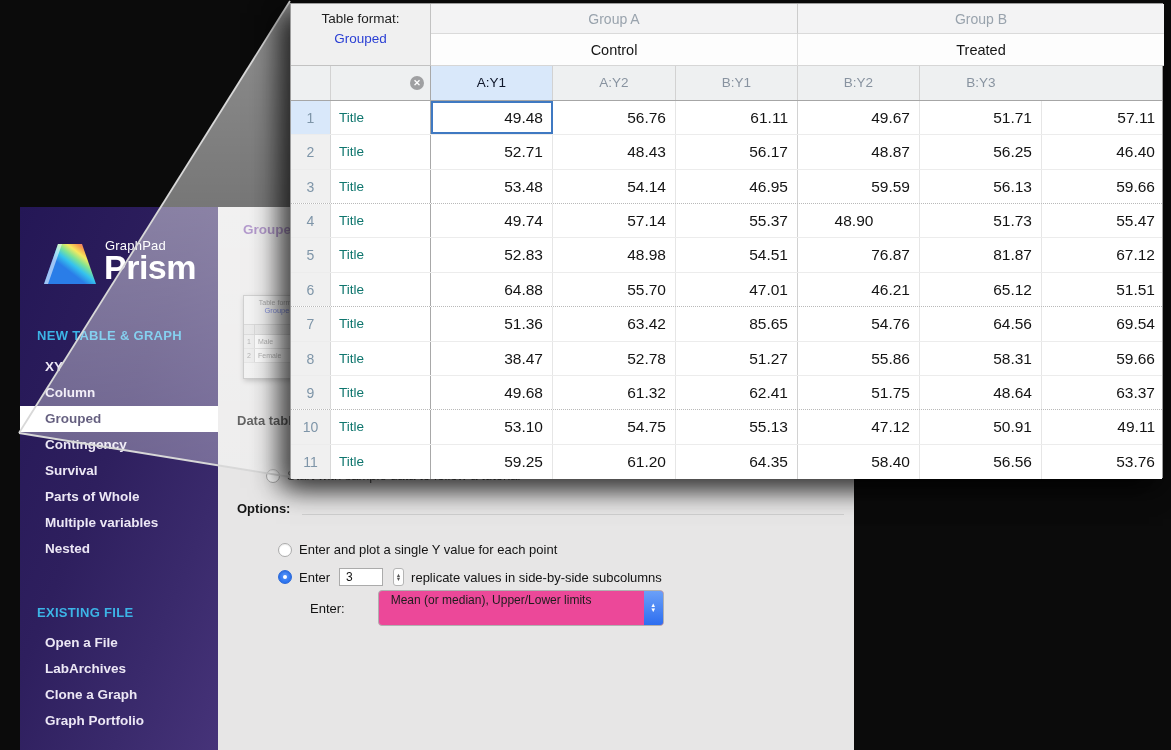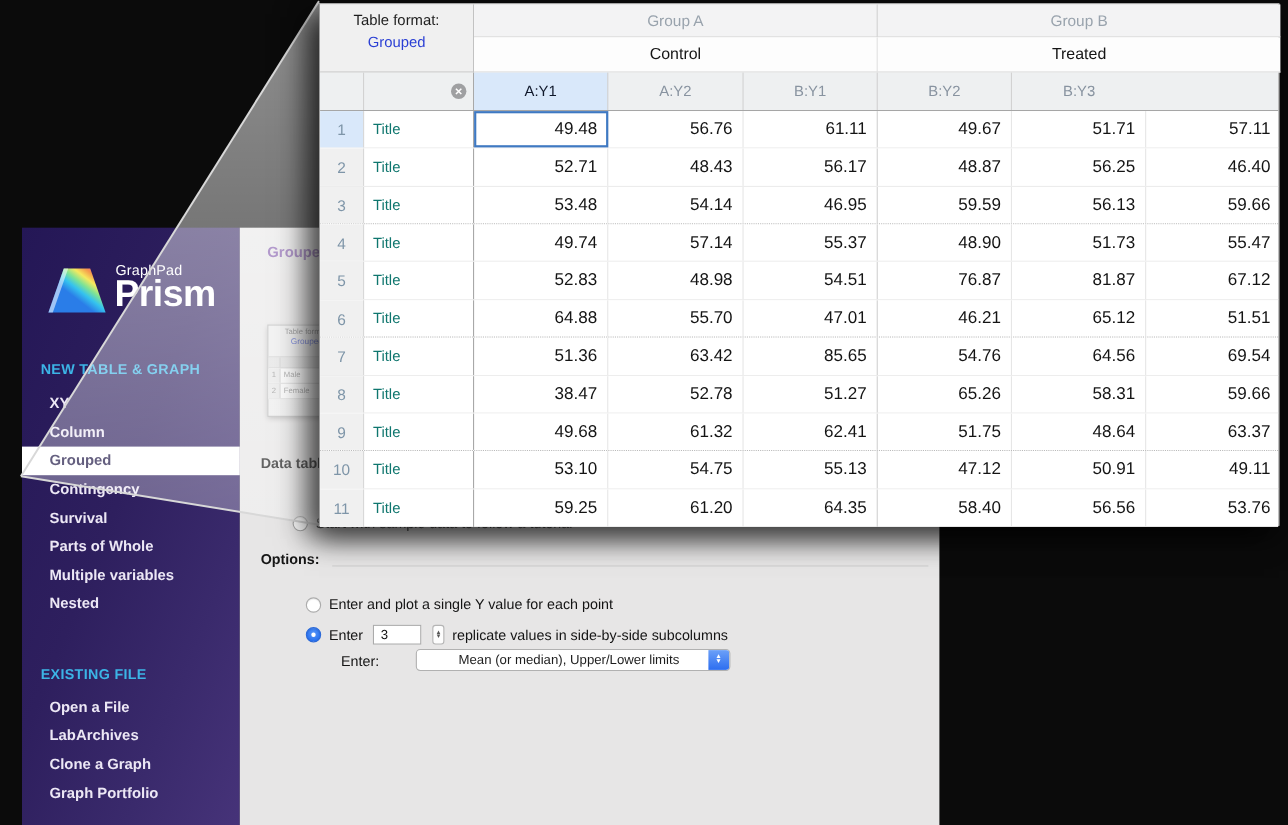--- a/index.html
+++ b/index.html
@@ -53,22 +53,22 @@
   .radio-row .lbl { font-size:13px; color:#141414; }
   .radio { width:14px; height:14px; border-radius:50%; background:#fff; border:1px solid #ababab; flex:none;
            box-shadow:inset 0 1px 1px rgba(0,0,0,.08); position:relative; }
   .radio.checked { background:radial-gradient(circle at 50% 42%, #5a97f8 0%, #2a72ef 70%); border-color:#2a68d8; }
   .radio.checked::after { content:""; position:absolute; left:4px; top:4px; width:4px; height:4px; border-radius:50%; background:#fff; }
   .num-field { width:44px; height:18px; border:1px solid #ababab; background:#fff; font-size:12px; color:#111;
                padding-left:6px; line-height:16px; margin-left:2px; }
   .mini-stepper { width:11px; height:18px; border:1px solid #b5b5b5; background:#fdfdfd; border-radius:3px;
                   display:flex; flex-direction:column; align-items:center; justify-content:center; font-size:5.5px; color:#555; line-height:4.5px; margin-left:3px; }
   .enter-label { font-size:13px; color:#141414; }
-  .dropdown { display:flex; align-items:stretch; width:286px; height:20px; border:1px solid #b1b1b1; border-radius:4px;
-              background:#ffffff; overflow:hidden; margin-left:26px;text-align:center; }
+  .dropdown { display:flex; align-items:stretch; width:286px; height:36px; border:1px solid #b1b1b1; border-radius:4px;
+              background:#ec4899; overflow:hidden; margin-left:26px; }
   .dropdown .dd-text { flex:1; font-size:12px; color:#1d1d1d; line-height:18px; padding-left:12px; white-space:nowrap; overflow:hidden; }
   .dropdown .dd-cap { width:19px; background:linear-gradient(#6ba0f8,#2d6ef0); display:flex; flex-direction:column;
                       align-items:center; justify-content:center; color:#fff; font-size:6px; line-height:5px; }
 
   
   .wedge-svg { position:absolute; left:0; top:0; z-index:2; pointer-events:none; }
 
   
   .big-table { position:absolute; left:290px; top:3px; width:873px; height:475px; background:#fff; z-index:30;
                border:1px solid #9d9d9d;
@@ -286,21 +286,21 @@
           <div class="cval" style="width: 122px;">59.59</div>
           <div class="cval" style="width: 122px;">56.13</div>
           <div class="cval" style="width: 122px;">59.66</div>
         </div>
         <div class="trow">
           <div class="cnum">4</div>
           <div class="ctitle">Title</div>
           <div class="cval" style="width: 122px;">49.74</div>
           <div class="cval" style="width: 123px;">57.14</div>
           <div class="cval grp-div" style="width: 122px;">55.37</div>
-          <div class="cval" style="width: 122px;">48.90</div>
+          <div class="cval" style="width: 122px; text-align: center;">48.90</div>
           <div class="cval" style="width: 122px;">51.73</div>
           <div class="cval" style="width: 122px;">55.47</div>
         </div>
         <div class="trow">
           <div class="cnum">5</div>
           <div class="ctitle">Title</div>
           <div class="cval" style="width: 122px;">52.83</div>
           <div class="cval" style="width: 123px;">48.98</div>
           <div class="cval grp-div" style="width: 122px;">54.51</div>
           <div class="cval" style="width: 122px;">76.87</div>
@@ -326,21 +326,21 @@
           <div class="cval" style="width: 122px;">54.76</div>
           <div class="cval" style="width: 122px;">64.56</div>
           <div class="cval" style="width: 122px;">69.54</div>
         </div>
         <div class="trow">
           <div class="cnum">8</div>
           <div class="ctitle">Title</div>
           <div class="cval" style="width: 122px;">38.47</div>
           <div class="cval" style="width: 123px;">52.78</div>
           <div class="cval grp-div" style="width: 122px;">51.27</div>
-          <div class="cval" style="width: 122px;">65.26</div>
+          <div class="cval" style="width: 122px;">55.86</div>
           <div class="cval" style="width: 122px;">58.31</div>
           <div class="cval" style="width: 122px;">59.66</div>
         </div>
         <div class="trow group-sep">
           <div class="cnum">9</div>
           <div class="ctitle">Title</div>
           <div class="cval" style="width: 122px;">49.68</div>
           <div class="cval" style="width: 123px;">61.32</div>
           <div class="cval grp-div" style="width: 122px;">62.41</div>
           <div class="cval" style="width: 122px;">51.75</div>

